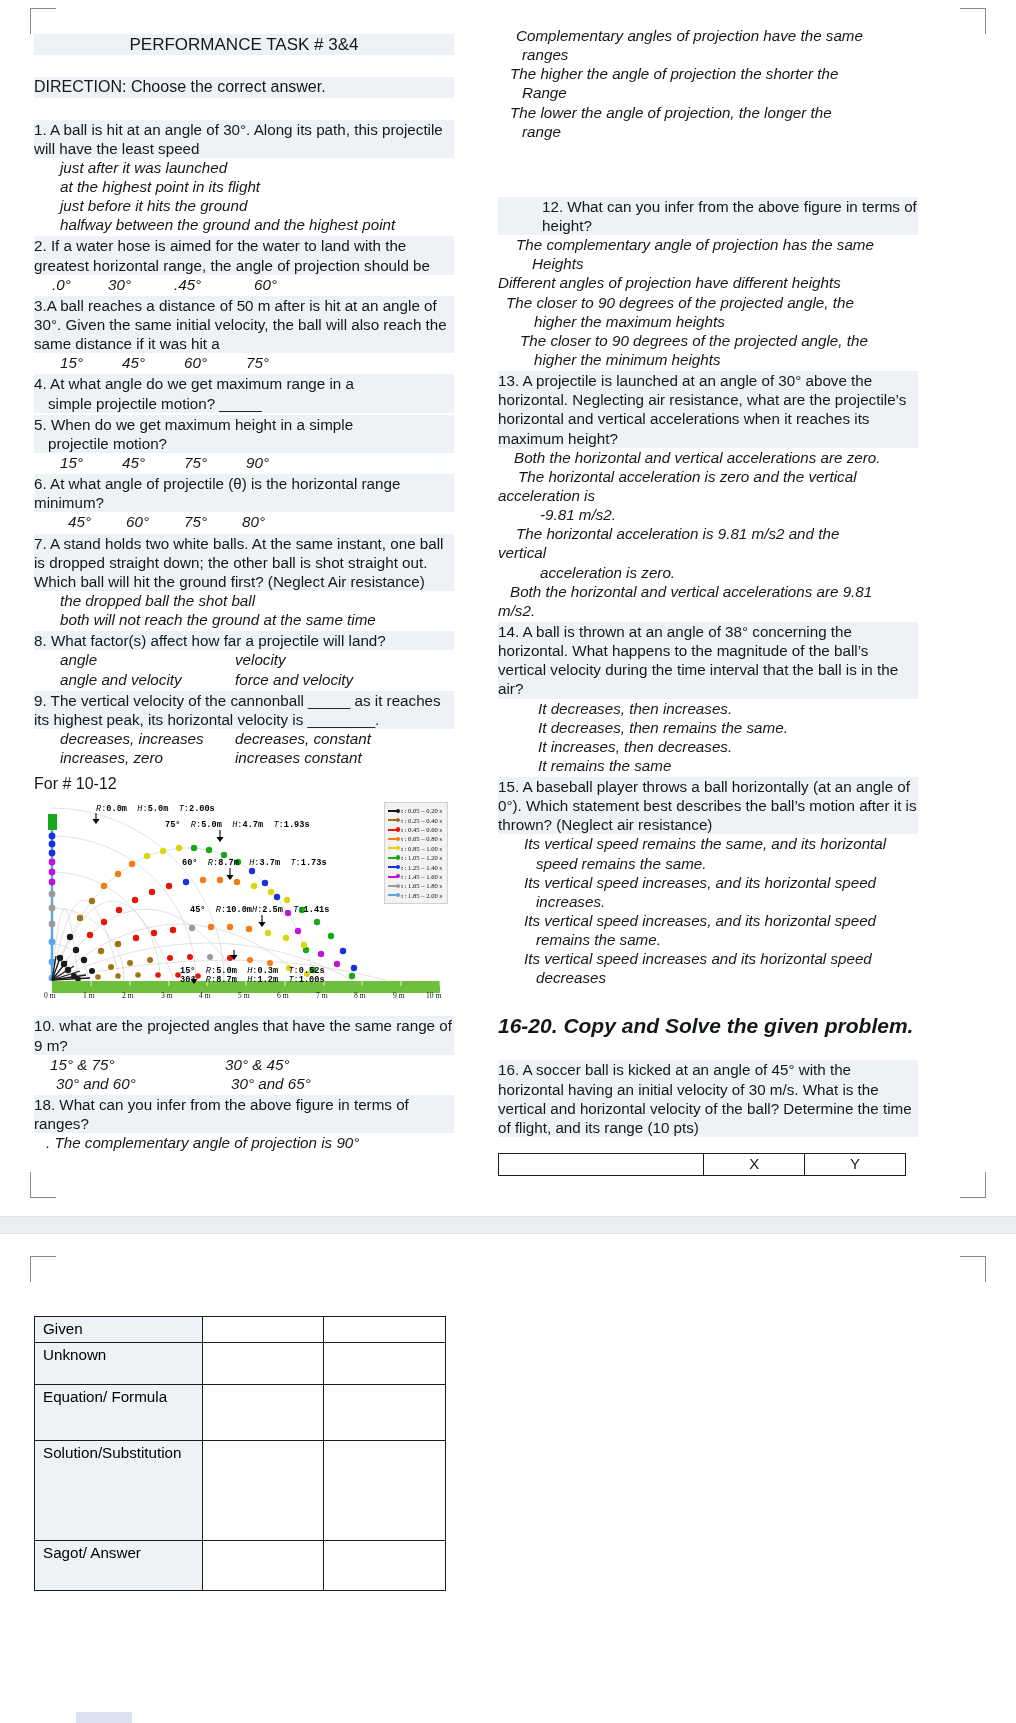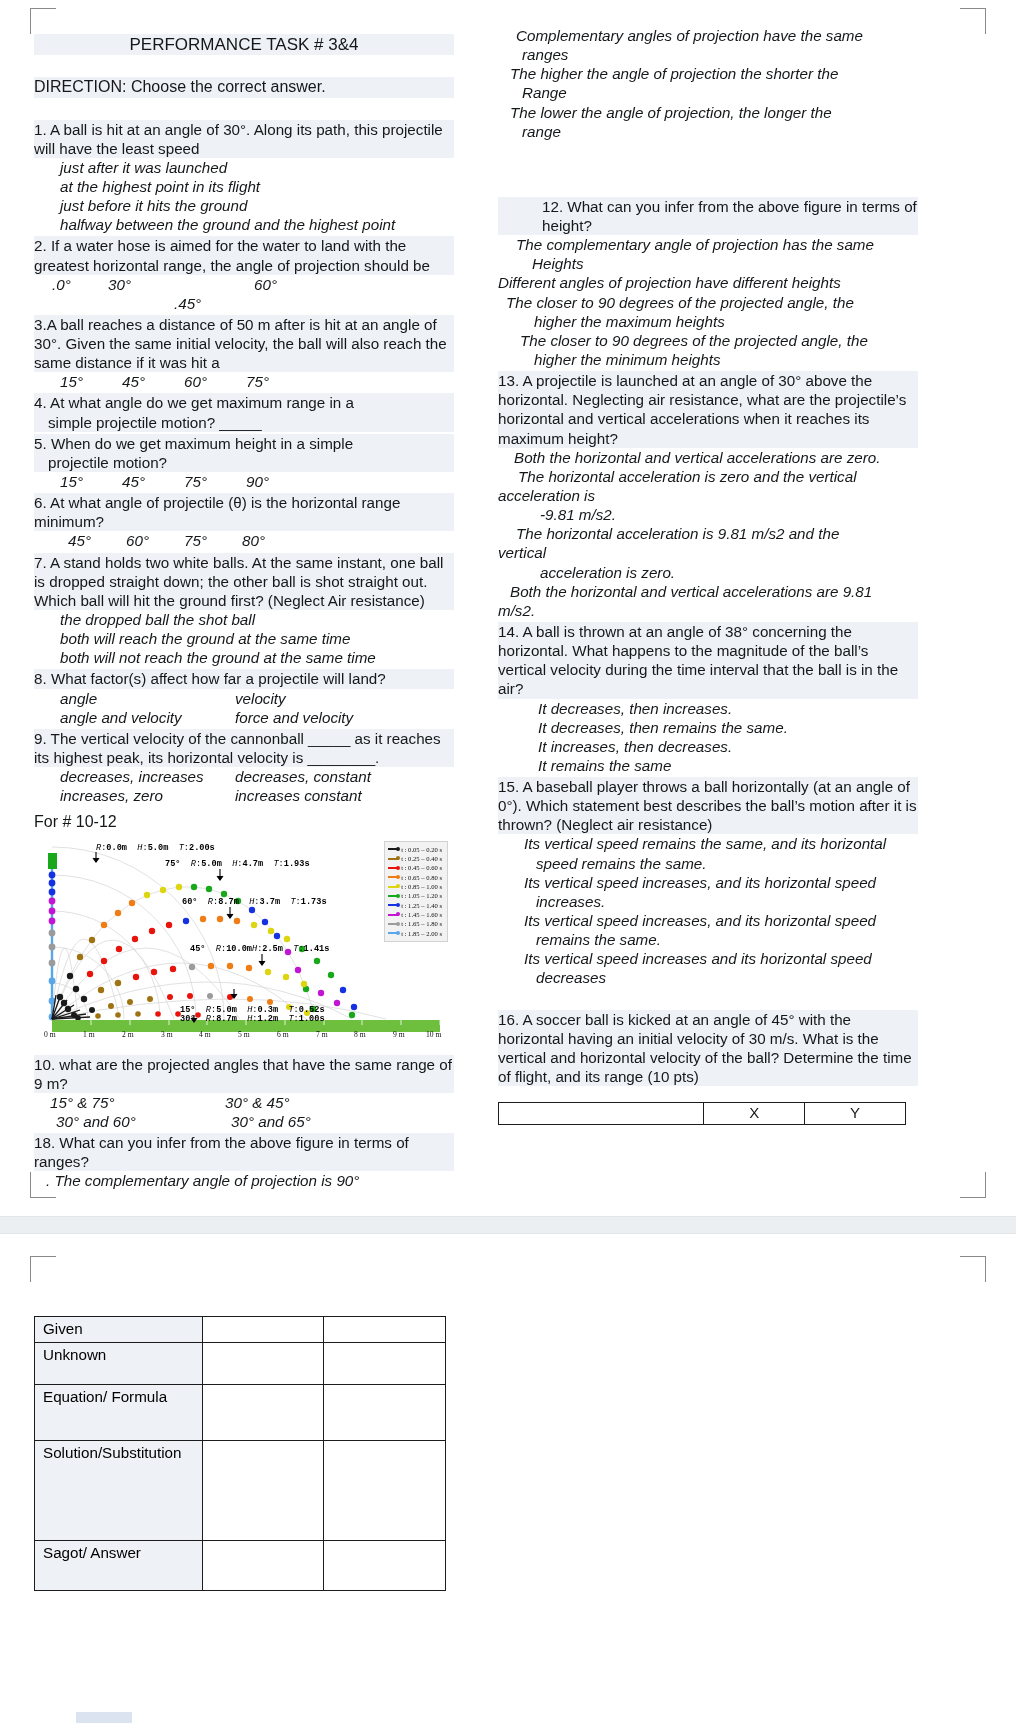--- a/index.html
+++ b/index.html
@@ -177,21 +177,21 @@
     <div class="q hl" style="margin-top:22px;">1. A ball is hit at an angle of 30°. Along its path, this projectile will have the least speed</div>
     <div class="opt">just after it was launched</div>
     <div class="opt">at the highest point in its flight</div>
     <div class="opt">just before it hits the ground</div>
     <div class="opt">halfway between the ground and the highest point</div>
 
     <div class="q tight hl">2.  If a water hose is aimed for the water to land with the greatest horizontal range, the angle of projection should be</div>
     <div class="opt-row" style="padding-left:18px;">
       <span style="width:56px;flex:none;">.0°</span>
       <span style="width:66px;flex:none;">30°</span>
-      <span style="width:80px;flex:none;margin-top:19px;">.45°</span>
+      <span style="width:80px;flex:none;">.45°</span>
       <span>60°</span>
     </div>
 
     <div class="q tight hl">3.A ball reaches a distance of 50 m after is hit at an angle of 30°. Given the same initial velocity, the ball will also reach the same distance if it was hit a</div>
     <div class="opt-row" style="padding-left:26px;">
       <span style="width:62px;flex:none;">15°</span>
       <span style="width:62px;flex:none;">45°</span>
       <span style="width:62px;flex:none;">60°</span>
       <span>75°</span>
     </div>
@@ -211,21 +211,20 @@
     <div class="q tight hl">6. At what angle of projectile (θ) is the horizontal range minimum?</div>
     <div class="opt-row" style="padding-left:34px;">
       <span style="width:58px;flex:none;">45°</span>
       <span style="width:58px;flex:none;">60°</span>
       <span style="width:58px;flex:none;">75°</span>
       <span>80°</span>
     </div>
 
     <div class="q tight hl">7. A stand holds two white balls. At the same instant, one ball is dropped straight down; the other ball is shot straight out. Which ball will hit the ground first? (Neglect Air resistance)</div>
     <div class="opt">the dropped ball the shot ball</div>
-    <div class="opt">both will reach the ground at the same time</div>
     <div class="opt">both will not reach the ground at the same time</div>
 
     <div class="q tight hl">8.  What factor(s) affect how far a projectile will land?</div>
     <div class="opt-row">
       <span>angle</span>
       <span>velocity</span>
     </div>
     <div class="opt-row">
       <span>angle and velocity</span>
       <span>force and velocity</span>
@@ -547,20 +546,21 @@
     <div class="q tight hl">15. A baseball player throws a ball horizontally (at an angle of 0°). Which statement best describes the ball’s motion after it is thrown? (Neglect air resistance)</div>
     <div class="opt" style="padding-left:26px;">Its vertical speed remains the same, and its horizontal</div>
     <div class="opt" style="padding-left:38px;">speed remains the same.</div>
     <div class="opt" style="padding-left:26px;">Its vertical speed increases, and its horizontal speed</div>
     <div class="opt" style="padding-left:38px;">increases.</div>
     <div class="opt" style="padding-left:26px;">Its vertical speed increases, and its horizontal speed</div>
     <div class="opt" style="padding-left:38px;">remains the same.</div>
     <div class="opt" style="padding-left:26px;">Its vertical speed increases and its horizontal speed</div>
     <div class="opt" style="padding-left:38px;">decreases</div>
 
+    <div class="bigitalic">16-20. Copy and Solve the given problem.</div>
 
     <div class="q hl" style="margin-top:22px;">16. A soccer ball is kicked at an angle of 45° with the horizontal having an initial velocity of 30 m/s. What is the vertical and horizontal velocity of the ball? Determine the time of flight, and its range (10 pts)</div>
 
     <table class="xy">
       <tbody>
           <tr>
         <td style="width:206px;"></td>
         <td style="width:101px;">X</td>
         <td style="width:101px;">Y</td>
       </tr>

